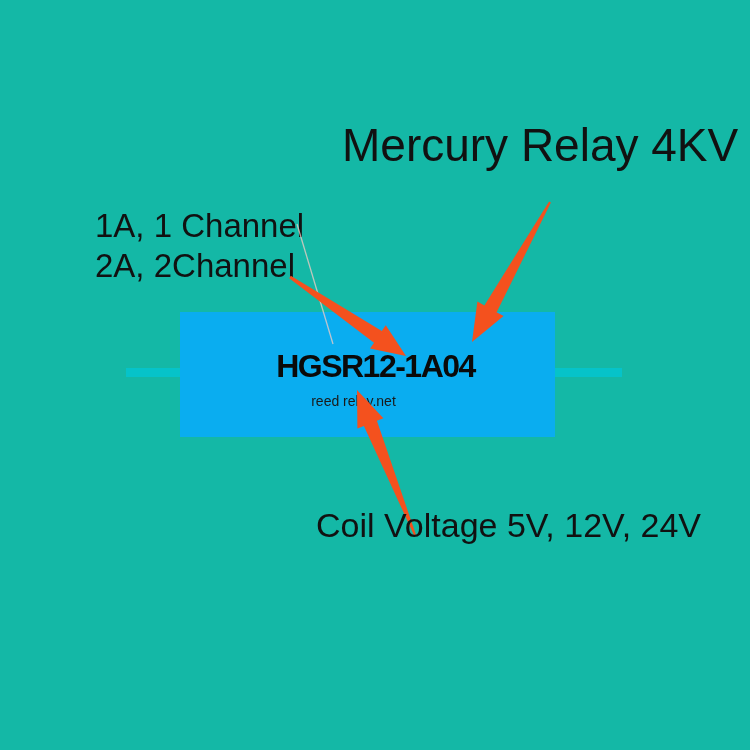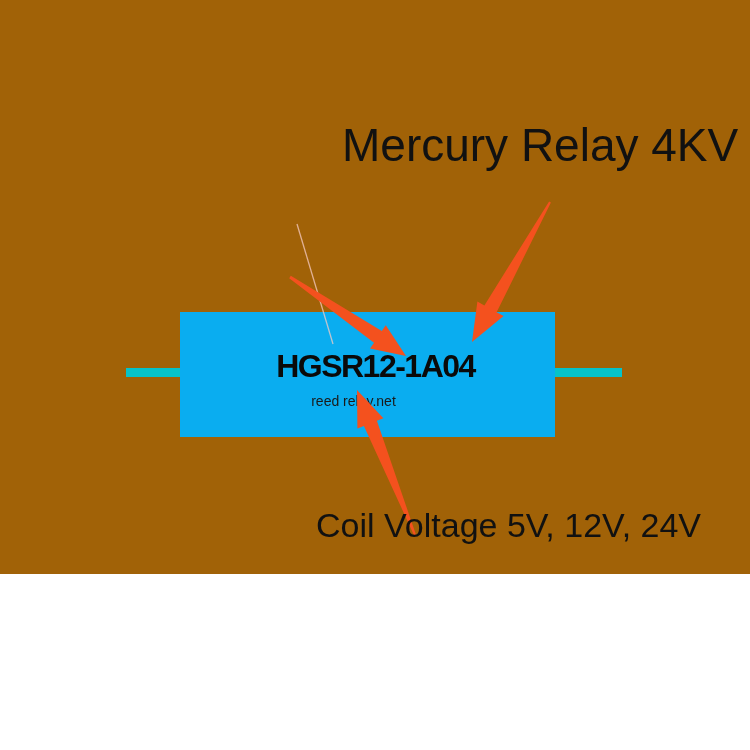--- a/index.html
+++ b/index.html
@@ -1,17 +1,17 @@
 <!DOCTYPE html>
 <html><head>
 <meta charset="utf-8">
 <style>
   html,body{margin:0;padding:0;background:#fff;}
   .canvas{
-    position:relative;width:750px;height:574px;background:#a16207;overflow:hidden;
+    position:relative;width:750px;height:750px;background:#14b8a6;overflow:hidden;
     font-family:"Liberation Sans","DejaVu Sans",sans-serif;color:#111;
   }
   .title{position:absolute;left:342px;top:122px;font-size:46px;line-height:1;white-space:nowrap;}
   .channels{position:absolute;left:95px;top:206px;font-size:33px;line-height:40px;white-space:nowrap;}
   .coil-label{position:absolute;left:316px;top:508px;font-size:34px;line-height:1;white-space:nowrap;}
   .relay-body{position:absolute;left:180px;top:312px;width:375px;height:125px;}
   .part-number{
     position:absolute;top:38px;left:4px;right:0;text-align:center;
     font-size:32px;font-weight:bold;letter-spacing:-1.5px;line-height:1;
     transform:translateX(6px);color:#0a0a0a;white-space:nowrap;
@@ -26,20 +26,22 @@
   .overlay{position:absolute;left:0;top:0;width:750px;height:750px;pointer-events:none;}
 </style>
 </head>
 <body>
 
 <div class="canvas">
 
   <div class="title">Mercury Relay 4KV</div>
 
   <div class="channels">
+    <div>1A, 1 Channel</div>
+    <div>2A, 2Channel</div>
   </div>
 
   <div class="lead lead-left" style="background-color: rgb(6, 195, 201);"></div>
   <div class="lead lead-right" style="background-color: rgb(6, 195, 201);"></div>
 
   <div class="relay-body" style="background-color: rgb(10, 173, 240);">
     <div class="part-number">HGSR12-1A04</div>
     <div class="watermark">reed relay.net</div>
   </div>
 

